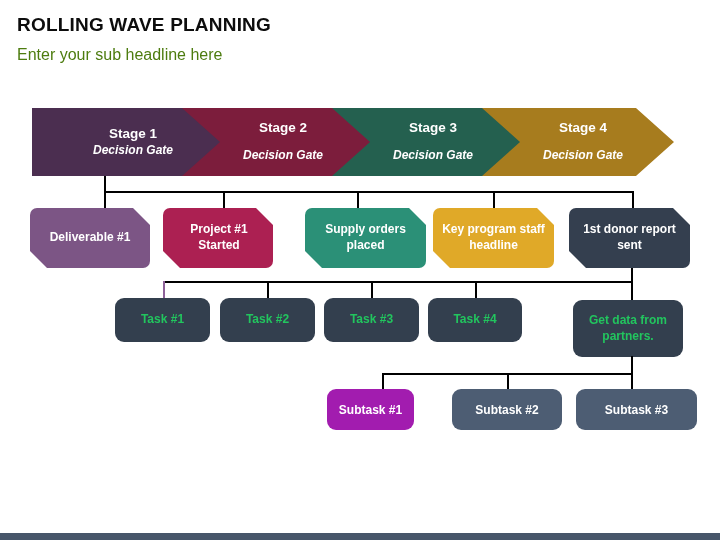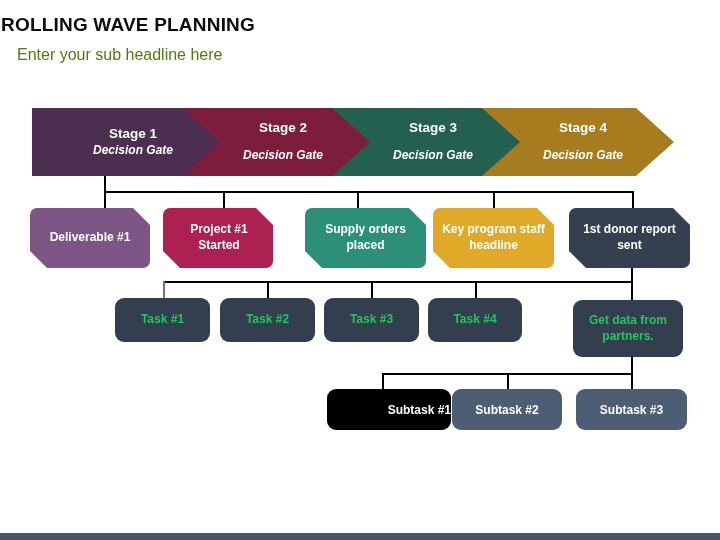--- a/index.html
+++ b/index.html
@@ -1,19 +1,19 @@
 <!DOCTYPE html>
 <html><head>
 <meta charset="utf-8">
 <style>
   html,body{margin:0;padding:0;}
   body{width:720px;height:540px;position:relative;background:#ffffff;
        font-family:"Liberation Sans", sans-serif;overflow:hidden;}
   .abs{position:absolute;}
-  #title{left:1px;top:14px;font-size:19px;font-weight:bold;color:#0d0d0d;letter-spacing:.2px;}
+  #title{left:17px;top:14px;font-size:19px;font-weight:bold;color:#0d0d0d;letter-spacing:.2px;}
   #subtitle{left:17px;top:46px;font-size:16px;color:#4d7c0f;}
 
   
   .stage{top:108px;width:182px;height:68px;display:flex;flex-direction:column;
          align-items:center;justify-content:center;color:#fff;text-align:center;padding-left:10px;}
   .stage-first{clip-path:polygon(0 0,80.2% 0,100% 50%,80.2% 100%,0 100%);}
   .stage-next{clip-path:polygon(0 0,80.2% 0,100% 50%,80.2% 100%,0 100%,19.8% 50%);gap:11px;}
   .stage-label{font-size:13.5px;font-weight:bold;line-height:1.25;}
   .stage-sublabel{font-size:12px;font-weight:bold;font-style:italic;line-height:1.3;}
 
@@ -104,23 +104,23 @@
 <div class="abs task" style="left: 573px; width: 110px; top: 300px; height: 57px; background-color: rgb(51, 63, 78);">
     <span>Get data from partners.</span>
   </div>
 
 <div class="abs vline" style="left:631px;top:356px;height:19px"></div>
 <div class="abs hline" style="left:382px;top:373px;width:251px"></div>
 <div class="abs vline" style="left:382px;top:373px;height:16px"></div>
 <div class="abs vline" style="left:507px;top:373px;height:16px"></div>
 <div class="abs vline" style="left:631px;top:373px;height:16px"></div>
 
-<div class="abs subtask" style="left: 327px; width: 124px; background-color: #000000; justify-content: flex-end;">
+<div class="abs subtask" style="left: 327px; width: 87px; background-color: #a21caf;">
     <span>Subtask #1</span>
   </div>
 <div class="abs subtask" style="left: 452px; width: 110px; background-color: rgb(77, 93, 115); border-radius: 9px;">
     <span>Subtask #2</span>
   </div>
-<div class="abs subtask" style="left: 576px; width: 111px; background-color: rgb(77, 93, 115);">
+<div class="abs subtask" style="left: 576px; width: 121px; background-color: rgb(77, 93, 115);">
     <span>Subtask #3</span>
   </div>
 
 <div class="abs" id="footer-bar" style="background-color: rgb(71, 86, 106);"></div>
 
 </body></html>

